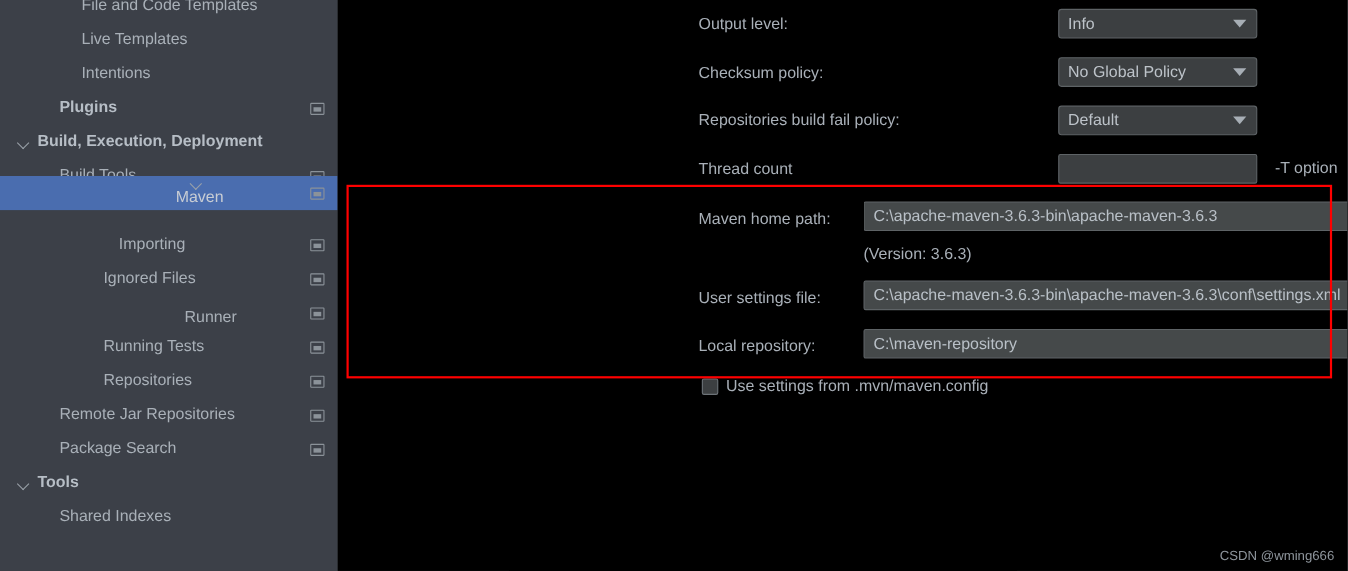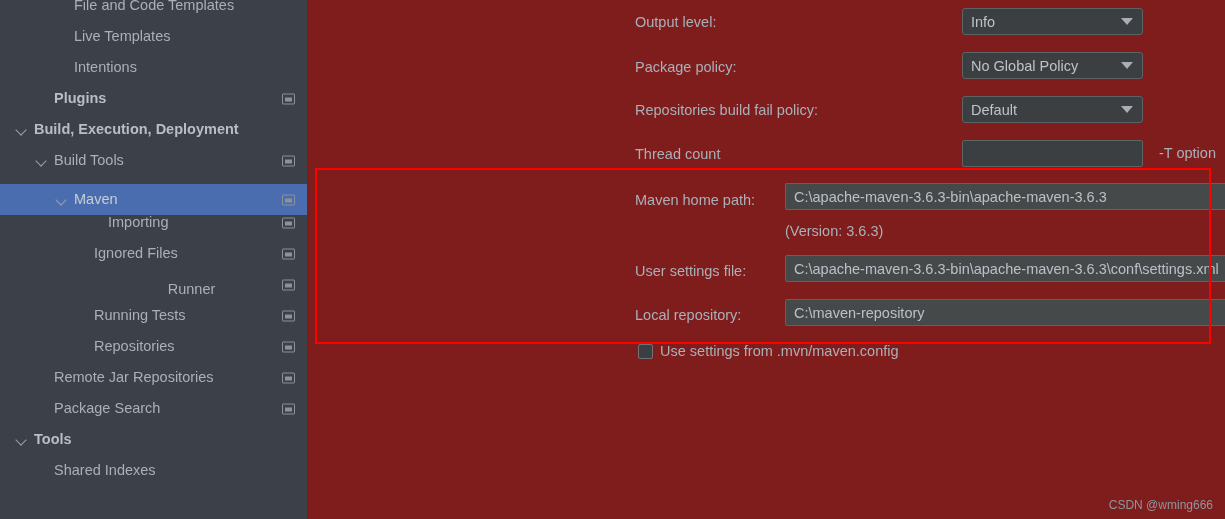--- a/index.html
+++ b/index.html
@@ -73,21 +73,21 @@
     left: 2px; top: 3px;
     right: 2px; bottom: 2px;
     background: #8b9299;
   }
 
   
   #main {
     position: relative;
     flex: 1 1 auto;
     height: 519px;
-    background: #7f1d1d;
+    background: #000000;
     overflow: hidden;
   }
   .row {
     position: absolute;
     left: 0;
     display: flex;
     align-items: center;
     height: 26px;
   }
   .flabel {
@@ -205,21 +205,21 @@
       </div>
       <div class="tree-row bold" style="position: absolute; left: 0px; right: 0px; top: 114px; padding-left: 16px;">
         <span class="chev"></span>
         <span class="tree-label">Build, Execution, Deployment</span>
       </div>
       <div class="tree-row" style="position: absolute; left: 0px; right: 0px; top: 145px; padding-left: 36px;">
         <span class="chev"></span>
         <span class="tree-label">Build Tools</span>
         <span class="panel-icon"></span>
       </div>
-      <div class="tree-row selected" style="position: absolute; left: 0px; right: 0px; top: 184px; padding-left: 56px;">
+      <div class="tree-row selected" style="position: absolute; left: 0px; right: 0px; top: 160px; padding-left: 56px; flex-direction: column;">
         <span class="chev"></span>
         <span class="tree-label">Maven</span>
         <span class="panel-icon"></span>
       </div>
       <div class="tree-row" style="position: absolute; left: 0px; right: 0px; top: 207px; padding-left: 76px; margin-left: 14px;">
         <span class="chev empty"></span>
         <span class="tree-label">Importing</span>
         <span class="panel-icon"></span>
       </div>
       <div class="tree-row" style="position: absolute; left: 0px; right: 0px; top: 238px; padding-left: 76px;">
@@ -266,21 +266,21 @@
 
     <div class="row" style="left:328px; top:9px;">
       <span class="flabel">Output level:</span>
     </div>
     <div class="combo" style="left:655px; top:8px;">
       <span class="cval">Info</span>
       <span class="caret"></span>
     </div>
 
     <div class="row" style="left:328px; top:54px;">
-      <span class="flabel">Package policy:</span>
+      <span class="flabel">Checksum policy:</span>
     </div>
     <div class="combo" style="left:655px; top:52px;">
       <span class="cval">No Global Policy</span>
       <span class="caret"></span>
     </div>
 
     <div class="row" style="left:328px; top:97px;">
       <span class="flabel">Repositories build fail policy:</span>
     </div>
     <div class="combo" style="left:655px; top:96px;">

